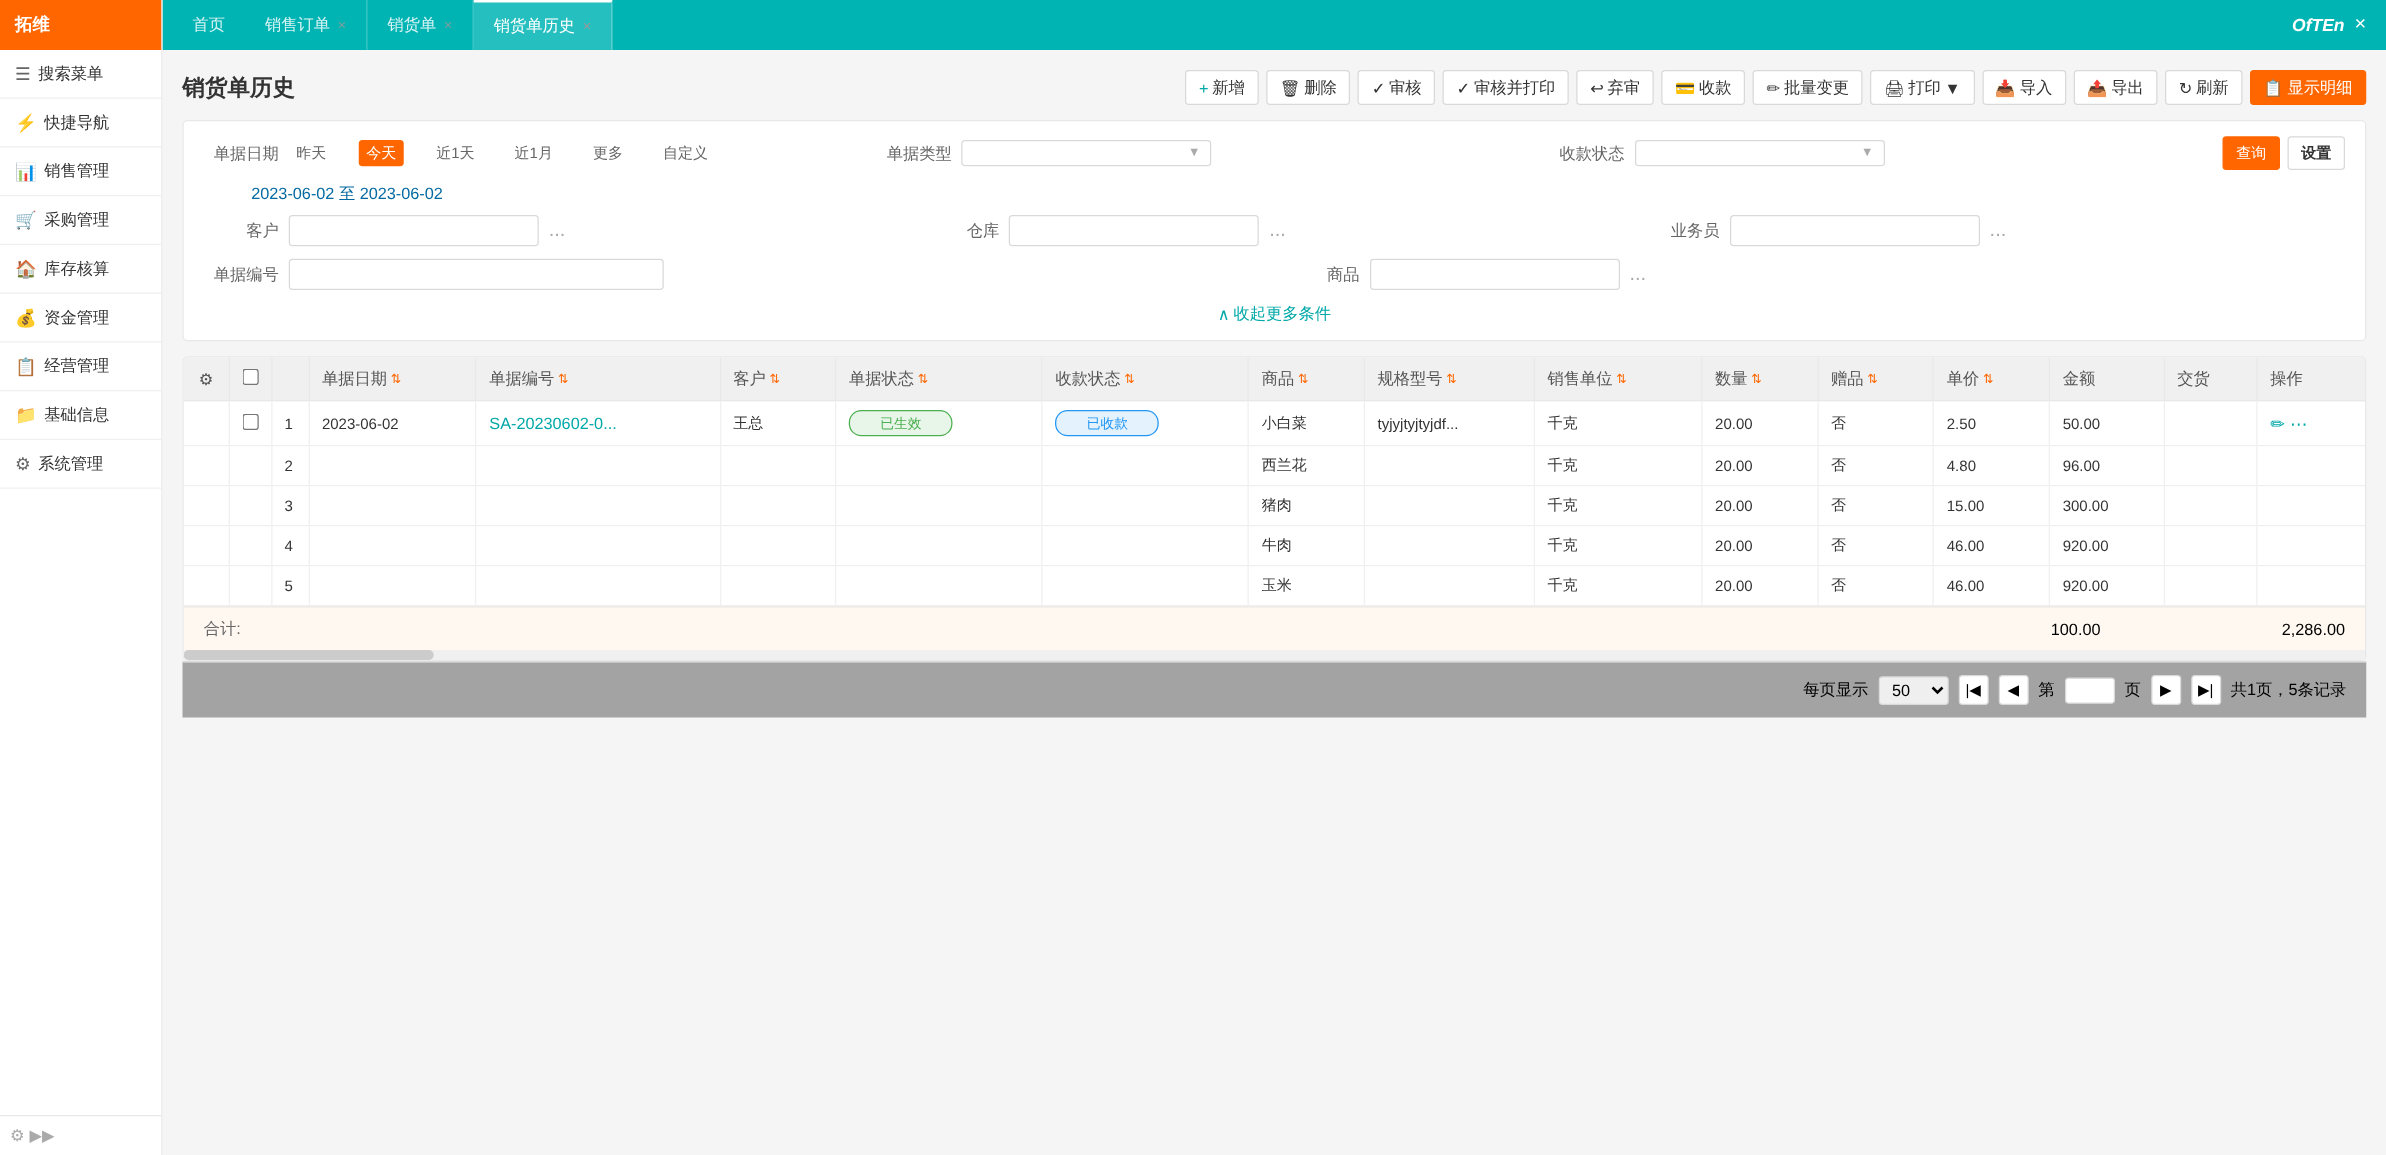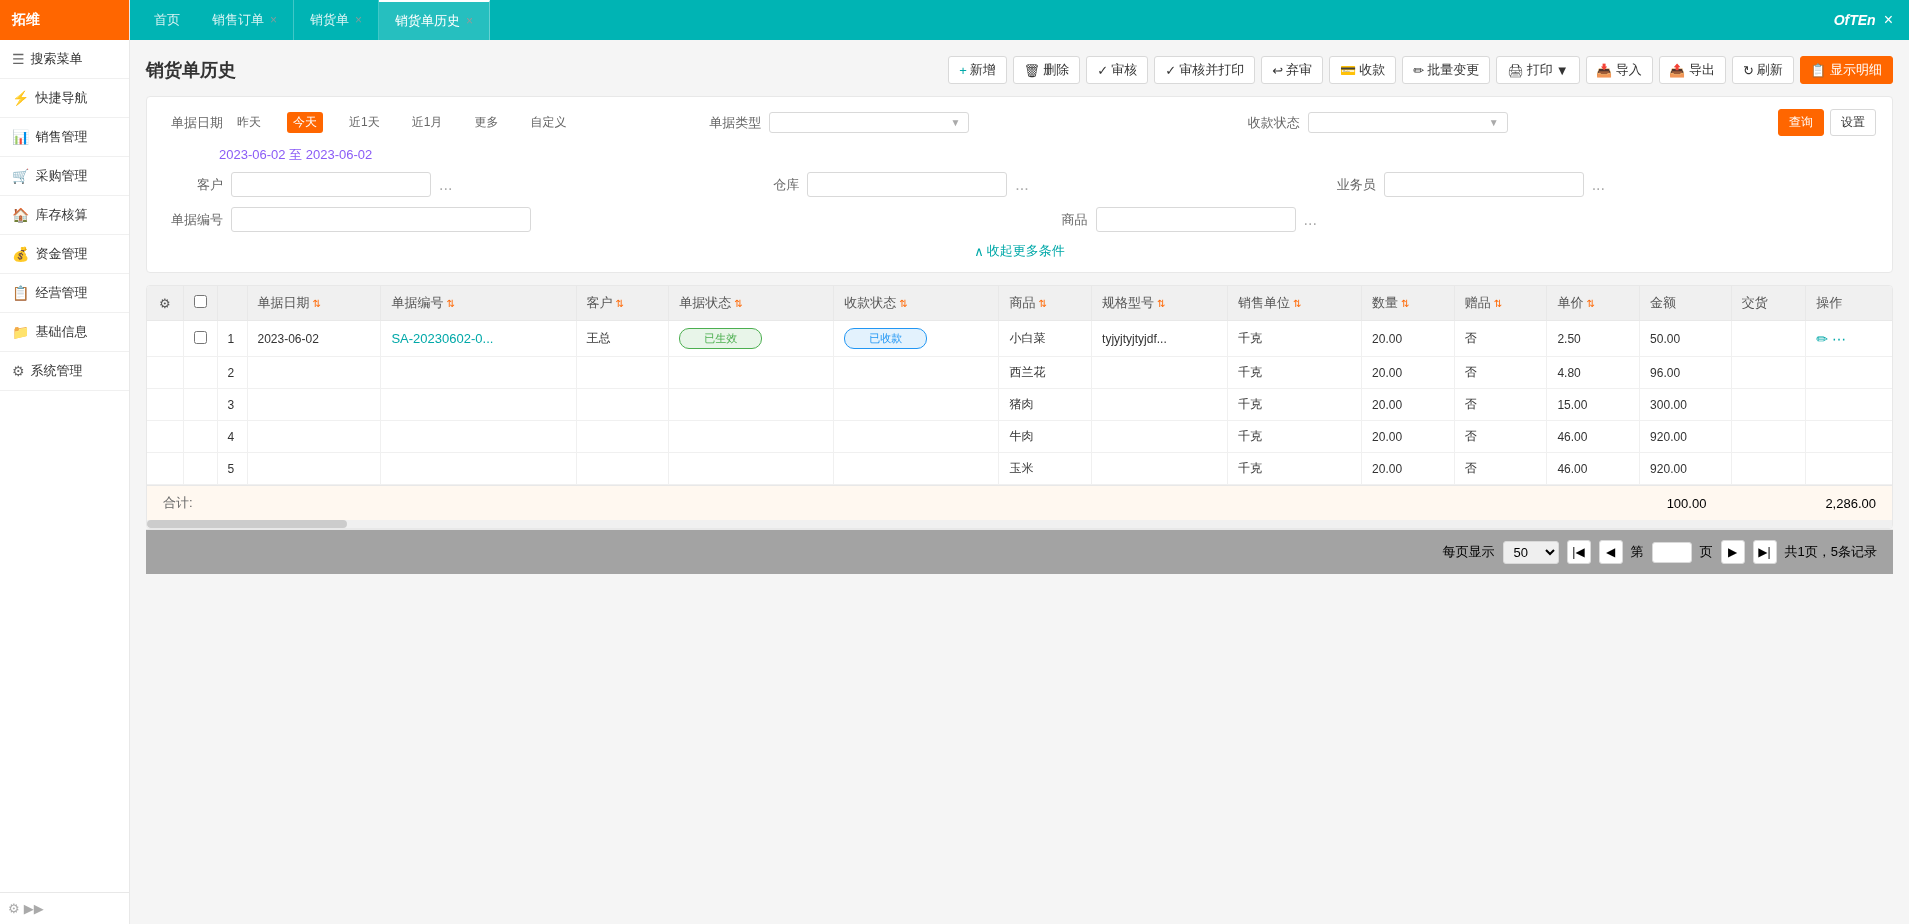--- a/index.html
+++ b/index.html
@@ -508,25 +508,25 @@
         </div>
         <div class="filter-group">
           <span class="filter-label">收款状态</span>
           <div class="filter-select" style="width:200px;">
             <span></span>
             <span class="dropdown-arrow">▼</span>
           </div>
         </div>
         <div style="display:flex;gap:6px;margin-left:auto;align-items:flex-end;">
           <button class="btn btn-orange">查询</button>
-          <button class="btn" style="border-color:#d9d9d9;">设置</button>
+          <button class="btn" style="border-color:#d9d9d9;font-weight:bold;">设置</button>
         </div>
       </div>
 
-      <div style="margin-left: 56px; margin-bottom: 8px; font-size:12px; color:#8b5cf6;">
+      <div style="margin-left: 38px; margin-bottom: 8px; font-size:12px; color:#0369a1;">
         <span>2023-06-02 至 2023-06-02</span>
       </div>
 
       <div class="filter-row">
         <div class="filter-group">
           <span class="filter-label">客户</span>
           <input class="filter-input" type="text" style="">
           <span class="dots">...</span>
         </div>
         <div class="filter-group">
@@ -746,21 +746,21 @@
               <td></td>
               <td></td>
             </tr>
           </tbody>
       </table>
 
       <div class="table-footer">
         <span class="footer-label">合计:</span>
         <div class="footer-values">
           <span style="margin-left:600px;">100.00</span>
-          <span style="margin-left:79px;">2,286.00</span>
+          <span style="margin-left:105px;">2,286.00</span>
         </div>
       </div>
 
       <div class="table-scroll-bar">
         <div class="table-scroll-bar-thumb"></div>
       </div>
     </div>
 
     <div class="pagination">
       <span>每页显示</span>

